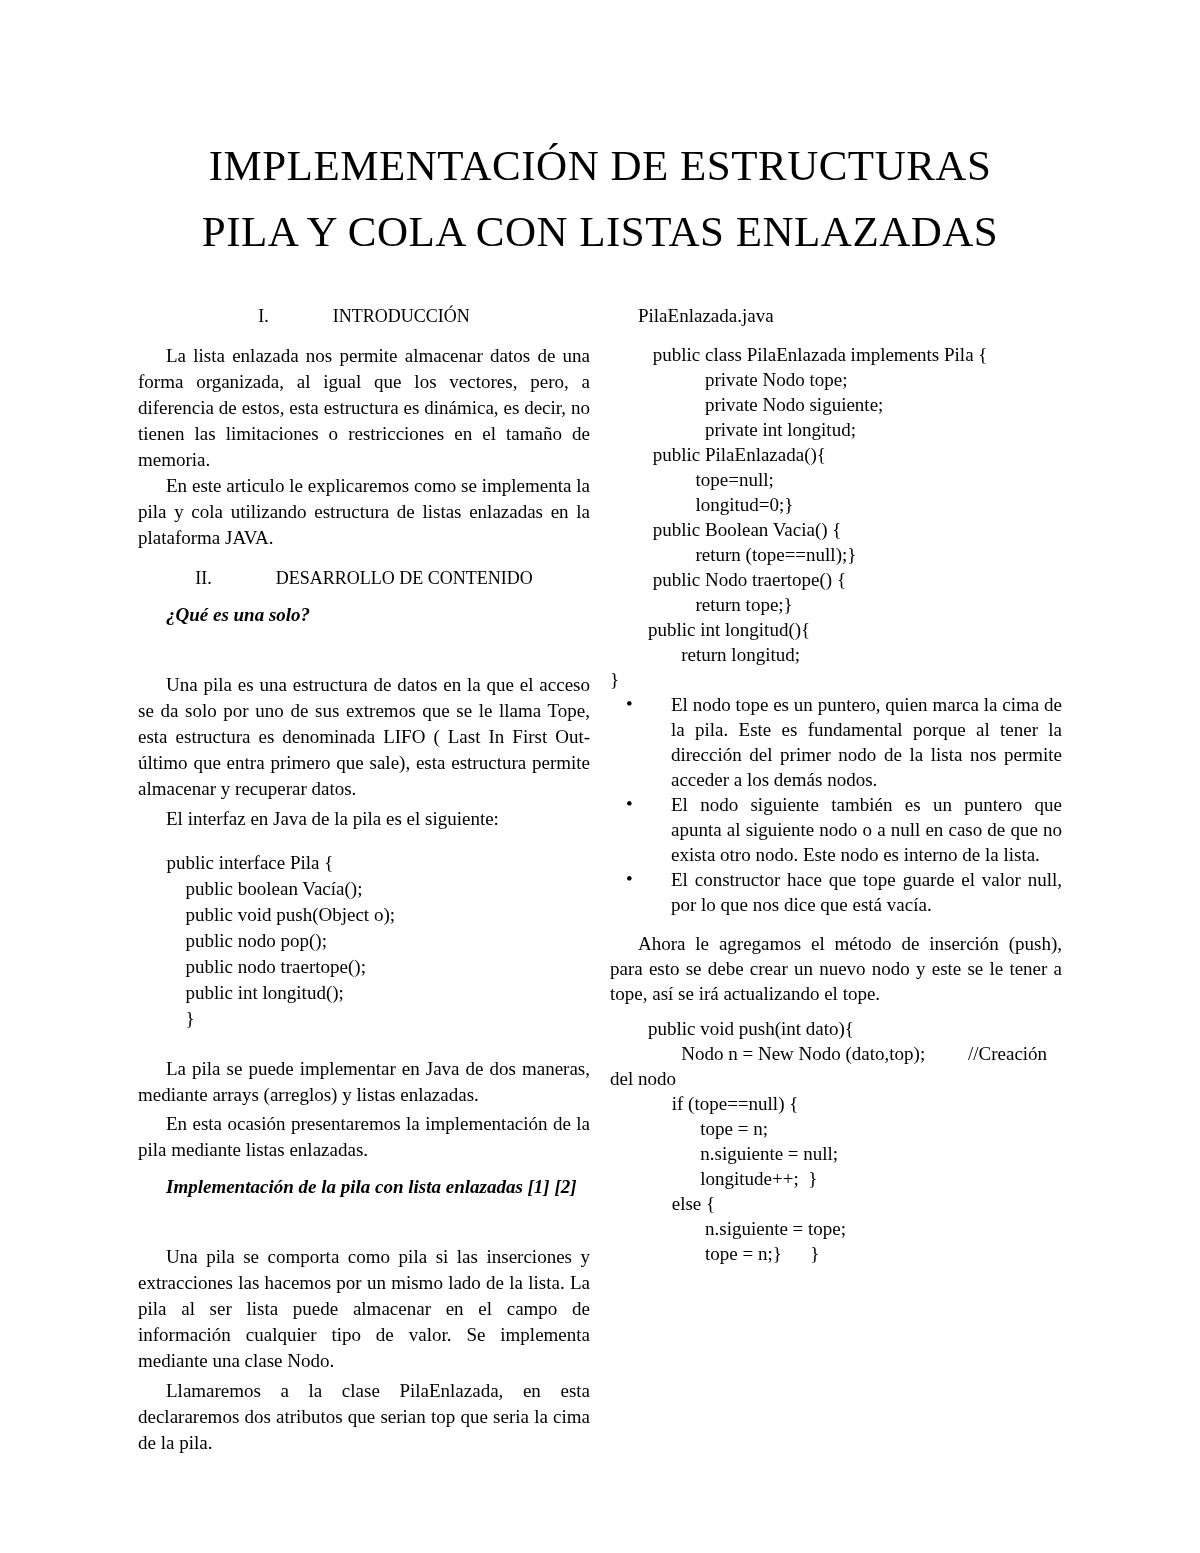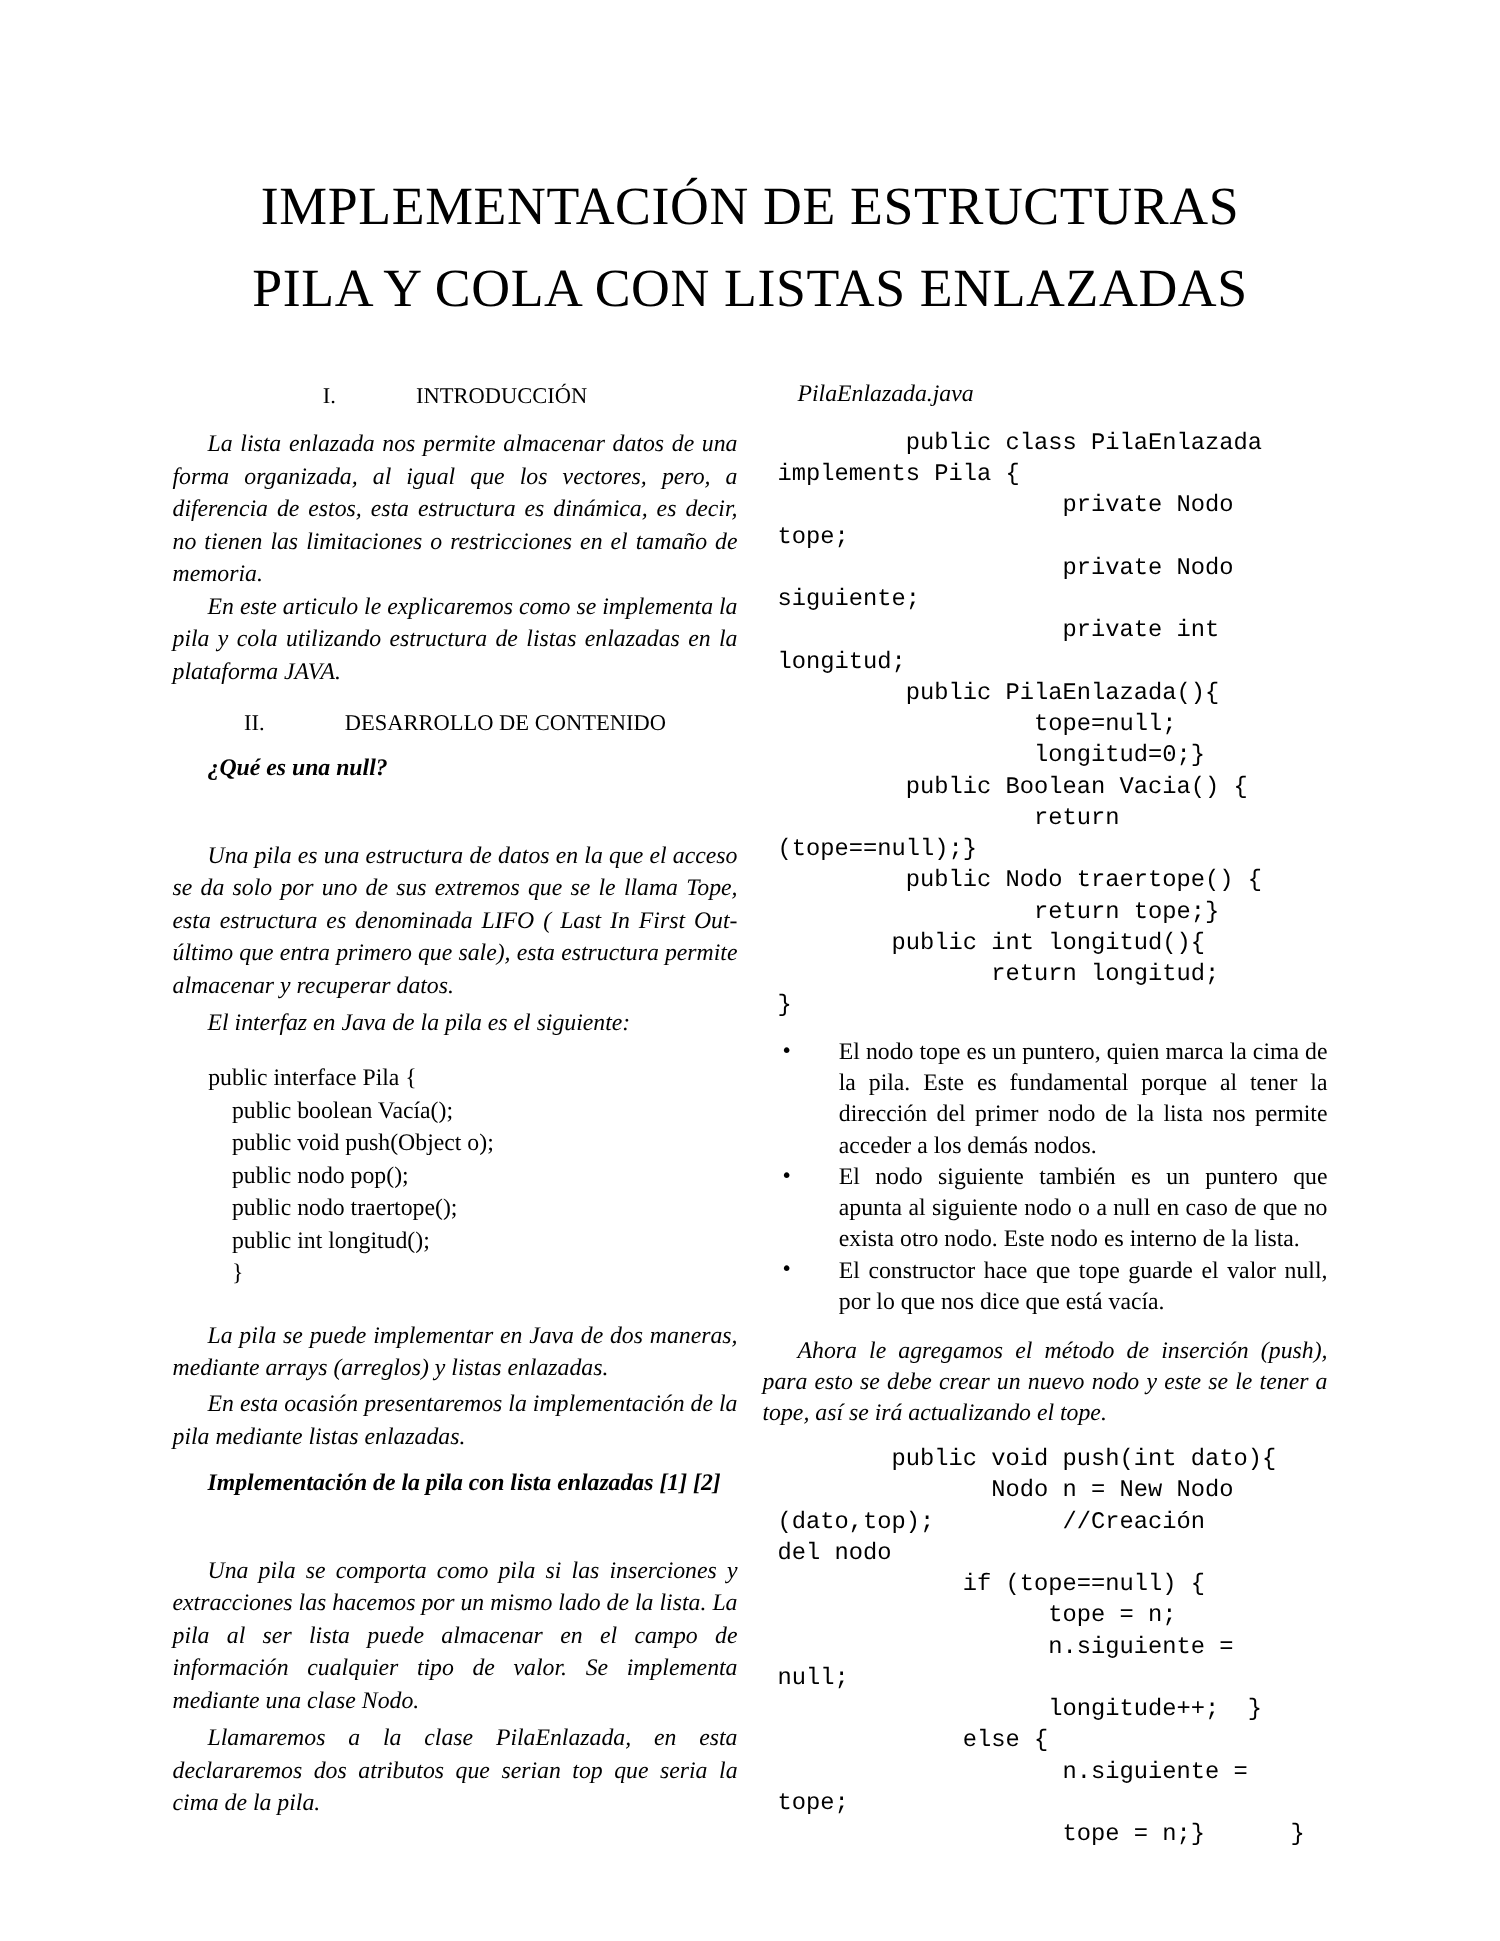--- a/index.html
+++ b/index.html
@@ -36,35 +36,35 @@
   .col-right { line-height: 25px; }
   .sec-heading {
     display: flex;
     justify-content: center;
     font-size: 18px;
     margin: 0 0 14px;
     text-align: center;
   }
   .sec-heading .sec-gap { display: inline-block; width: 64px; }
   .sec-heading.second { margin: 14px 0 11px; text-align: right; }
-  p { margin: 0; font-style: italic; }
+  p { margin: 0; }
   .ind { text-indent: 28px; }
   .sub-heading {
     font-weight: bold;
     font-style: italic;
     text-indent: 28px;
     margin: 0 0 12px;
   }
   .sub2 { margin: 11px 0 10px; }
   .code {
     white-space: pre-wrap;
     text-align: left;
     margin: 18px 0 24px;
   }
-  .code-tight { margin: 12px; font-family: Liberation Mono, monospace; }
+  .code-tight { margin: 0; }
   ul.bullets { list-style: none; margin: 0 0 14px; padding: 0; }
   .bullets li { position: relative; padding-left: 61px; margin: 0; }
   .bullets .marker { position: absolute; left: 16px; top: -1px; }
   .mb0  { margin-bottom: 0; }
   .mb4  { margin-bottom: 4px; margin-top: 44px; }
   .mb10 { margin-bottom: 10px; }
   .mb12 { margin-bottom: 3px; }
   .mb14 { margin-bottom: 14px; }
 </style>
 </head>
@@ -89,21 +89,21 @@
 
       <p class="ind mb0">La lista enlazada nos permite almacenar datos de una forma organizada, al igual que los vectores, pero, a diferencia de estos, esta estructura es dinámica, es decir, no tienen las limitaciones o restricciones en el tamaño de memoria.</p>
       <p class="ind mb0">En este articulo le explicaremos como se implementa la pila y cola utilizando estructura de listas enlazadas en la plataforma JAVA.</p>
 
       <div class="sec-heading second">
         <span>II.</span>
           <span class="sec-gap"></span>
           <span>DESARROLLO DE CONTENIDO</span>
       </div>
 
-      <p class="sub-heading">¿Qué es una null?</p>
+      <p class="sub-heading">¿Qué es una solo?</p>
 
       <p class="ind mb4">Una pila es una estructura de datos en la que el acceso se da solo por uno de sus extremos que se le llama Tope, esta estructura es denominada LIFO ( Last In First Out- último que entra primero que sale), esta estructura permite almacenar y recuperar datos.</p>
       <p class="ind mb0">El interfaz en Java de la pila es el siguiente:</p>
 
       <div class="code">      public interface Pila {
           public boolean Vacía();
           public void push(Object o);
           public nodo pop();
           public nodo traertope();
           public int longitud();

